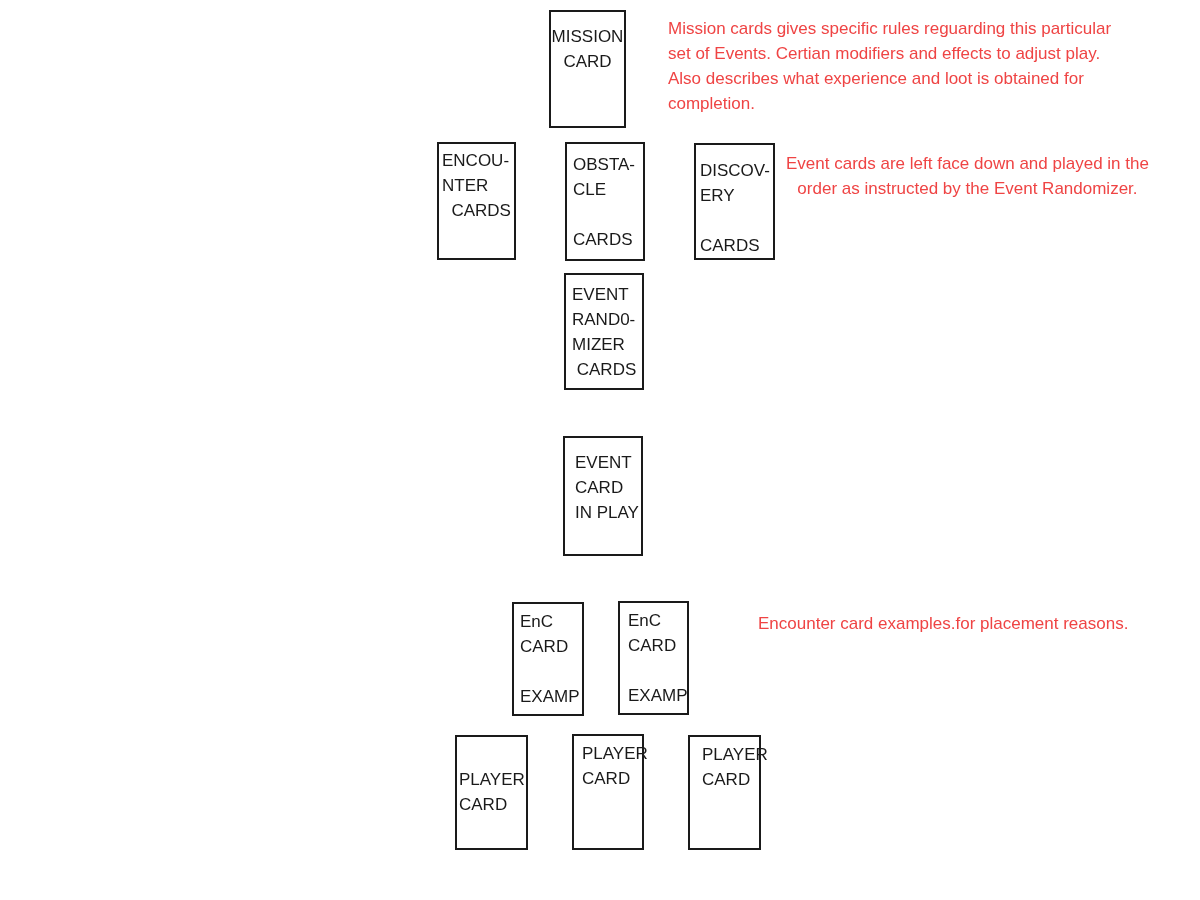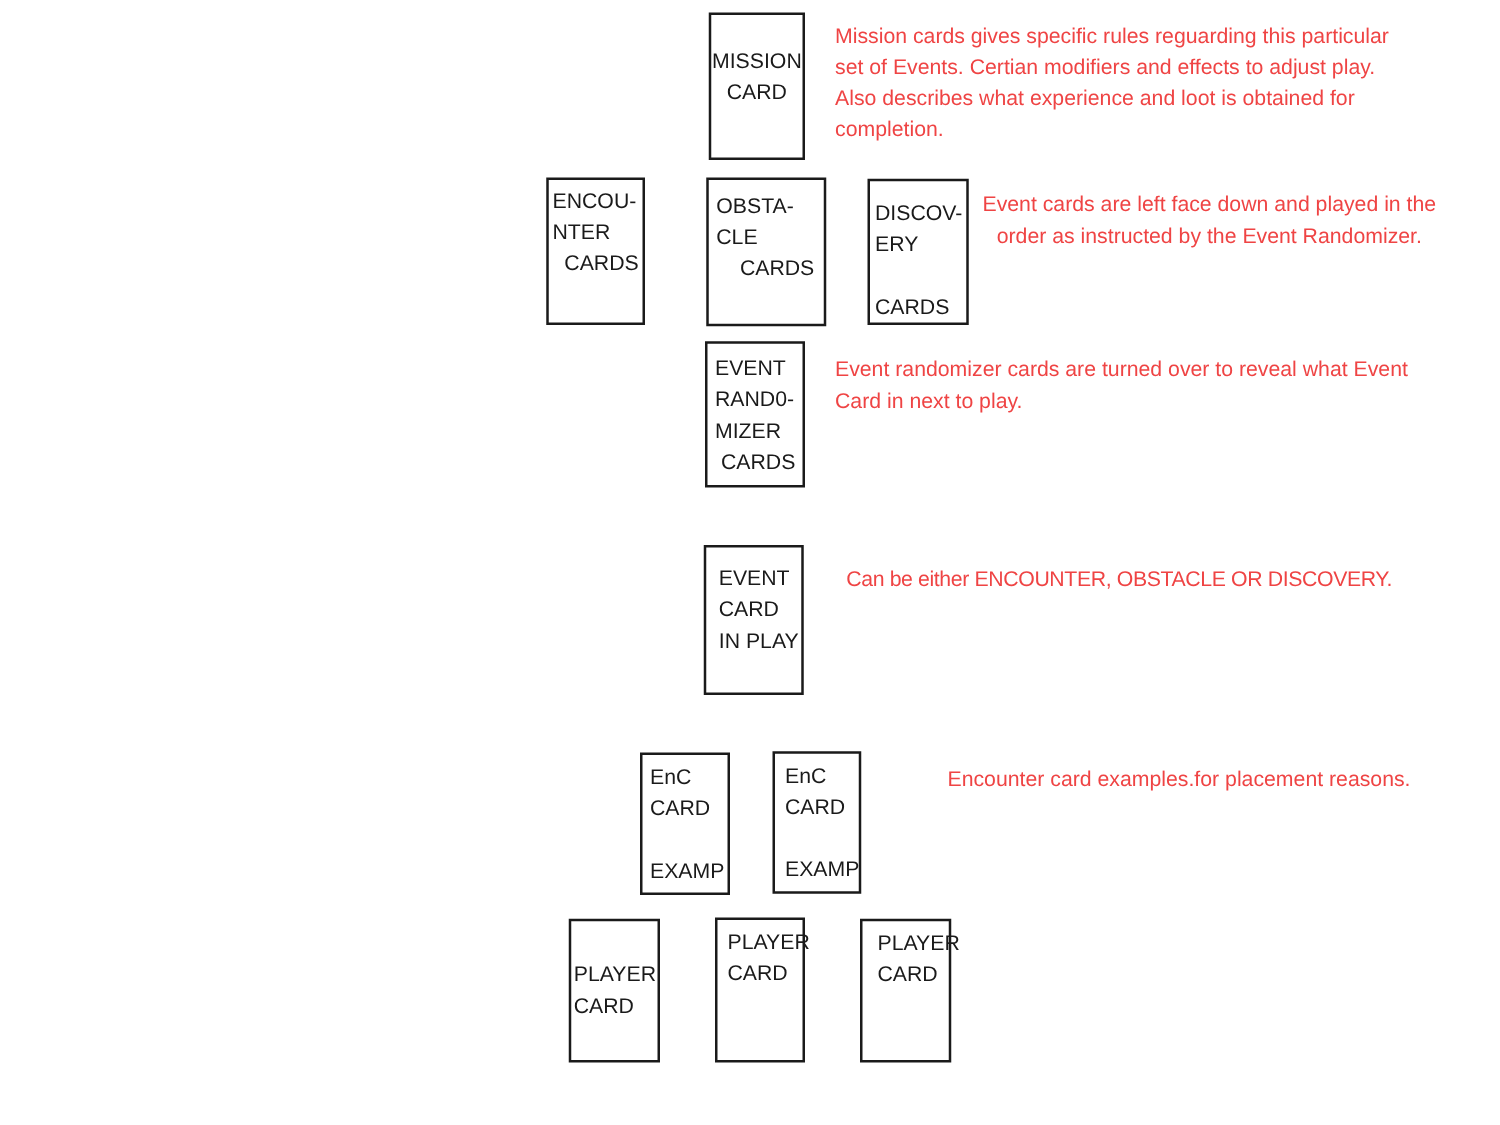--- a/index.html
+++ b/index.html
@@ -36,62 +36,59 @@
     line-height: 25px;
     color: #ef4444;
   }
   .note.tight { letter-spacing: -0.3px; }
 </style>
 </head>
 <body>
 
 <div id="canvas">
 
-  <div class="card" style="left:567px; top:10px; width:77px; height:118px; padding-top:24px;">
+  <div class="card" style="left:549px; top:10px; width:77px; height:118px; padding-top:12px;">
     <span class="card-label center">MISSION
 CARD</span>
   </div>
   <div class="note" style="left:668px; top:16px;">Mission cards gives specific rules reguarding this particular
 set of Events. Certian modifiers and effects to adjust play.
 Also describes what experience and loot is obtained for
 completion.</div>
 
   <div class="card" style="left:437px; top:142px; width:79px; height:118px; padding:4px 0 0 3px;">
     <span class="card-label">ENCOU-
 NTER
   CARDS</span>
   </div>
-  <div class="card" style="left:565px; top:142px; width:96px; height:119px; padding:8px 0 0 6px;">
+  <div class="card" style="left:565px; top:142px; width:80px; height:119px; padding:8px 0 0 6px;">
     <span class="card-label">OBSTA-
 CLE
     CARDS</span>
   </div>
   <div class="card" style="left:694px; top:143px; width:81px; height:117px; padding:13px 0 12px 4px;">
     <span class="card-label">DISCOV-
 ERY
    CARDS</span>
   </div>
   <div class="note" style="left:786px; top:151px;text-align:center;">Event cards are left face down and played in the
 order as instructed by the Event Randomizer.</div>
 
   <div class="card" style="left:564px; top:273px; width:80px; height:117px; padding:7px 0 0 6px;">
     <span class="card-label">EVENT
 RAND0-
 MIZER
  CARDS</span>
   </div>
-  <div class="note" style="left:668px; top:283px;">Event randomizer cards are turned over to reveal what Event
-Card in next to play.</div>
 
   <div class="card" style="left:563px; top:436px; width:80px; height:120px; padding:12px 0 0 10px;">
     <span class="card-label">EVENT
 CARD
 IN PLAY</span>
   </div>
-  <div class="note tight" style="left:677px; top:451px;">Can be either ENCOUNTER, OBSTACLE OR DISCOVERY.</div>
 
   <div class="card" style="left:512px; top:602px; width:72px; height:114px; padding:5px 0 0 6px;">
     <span class="card-label">EnC
 CARD
 
 EXAMP</span>
   </div>
   <div class="card" style="left:618px; top:601px; width:71px; height:114px; padding:5px 0 0 8px;">
     <span class="card-label">EnC
 CARD

